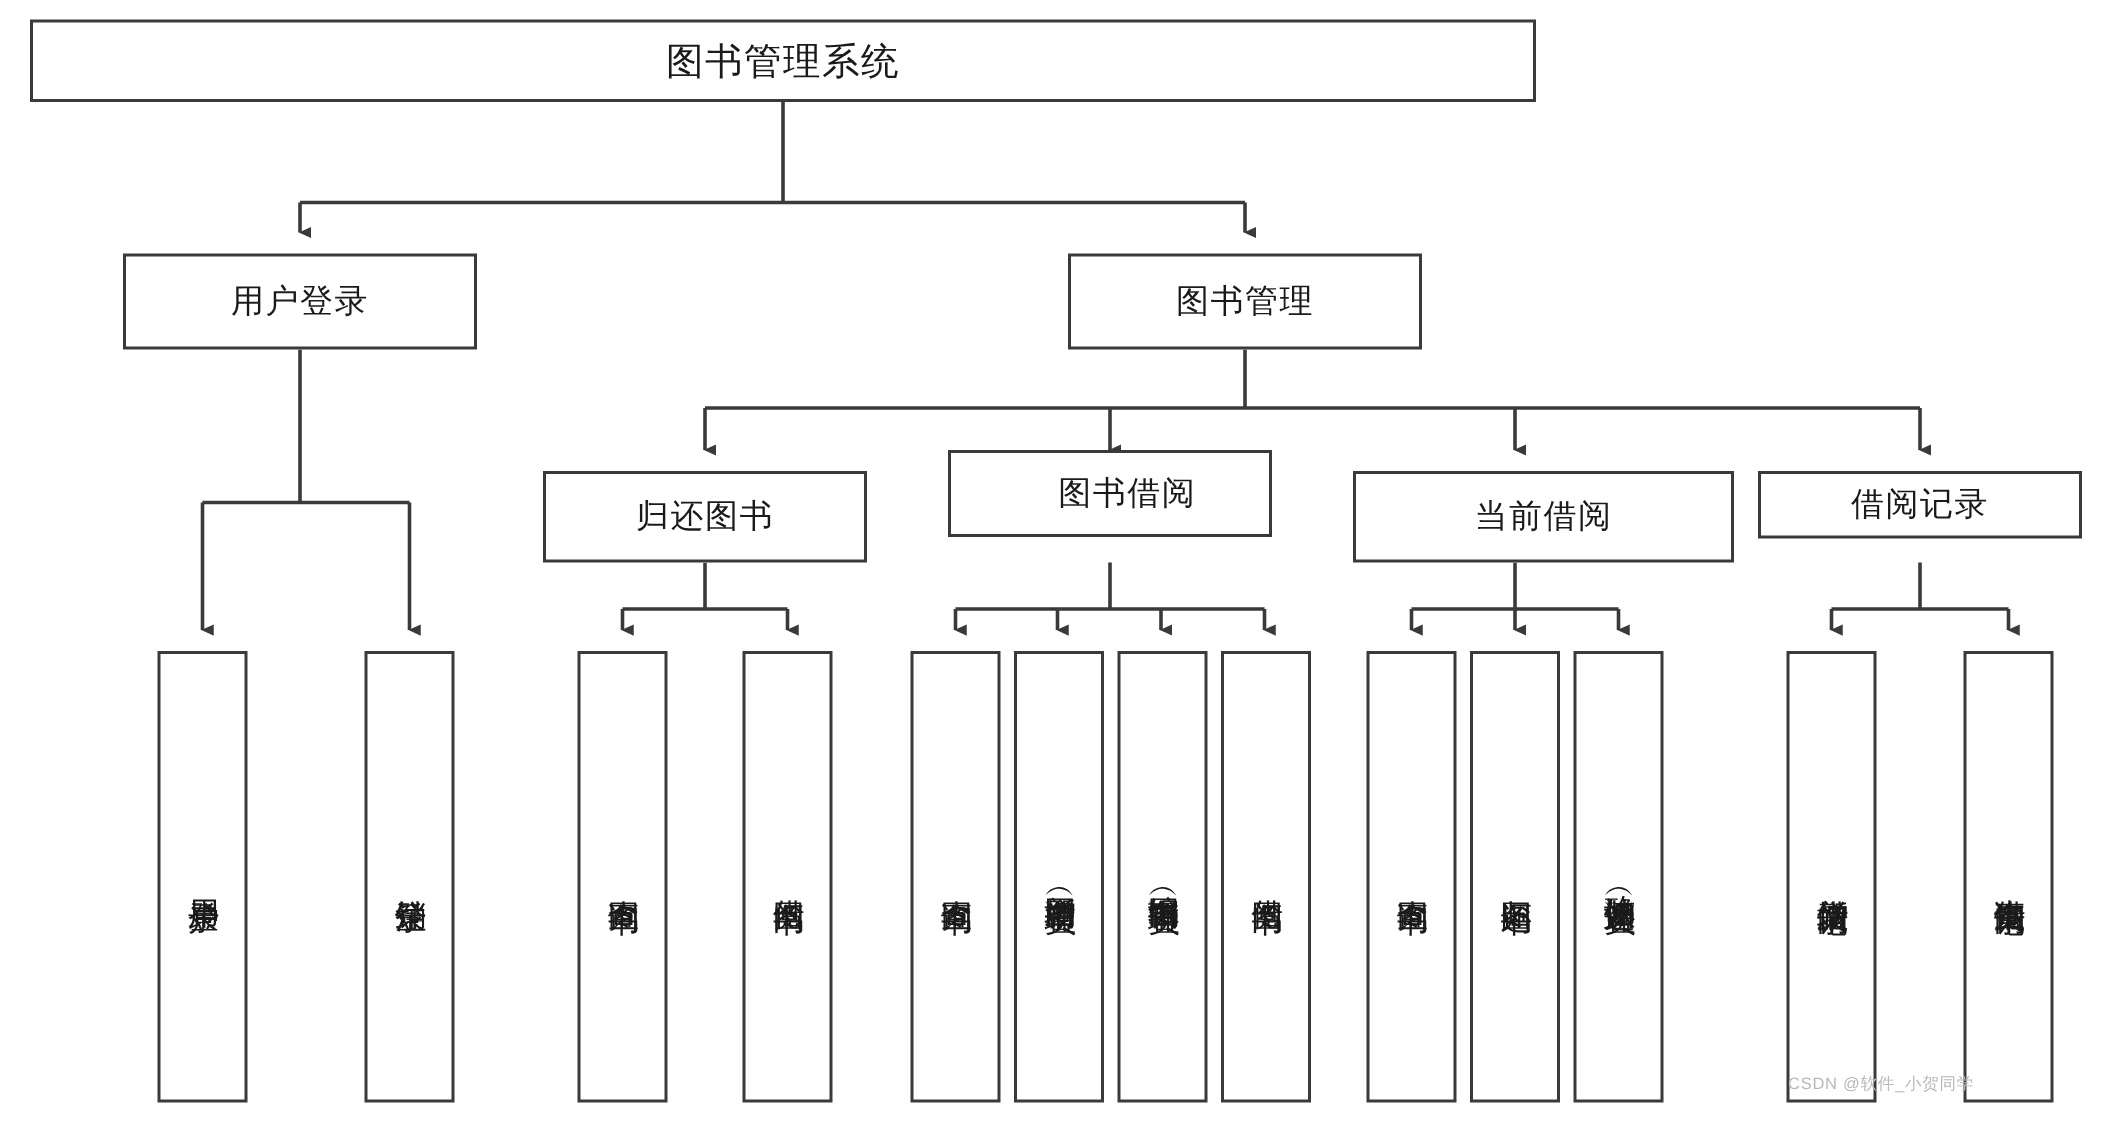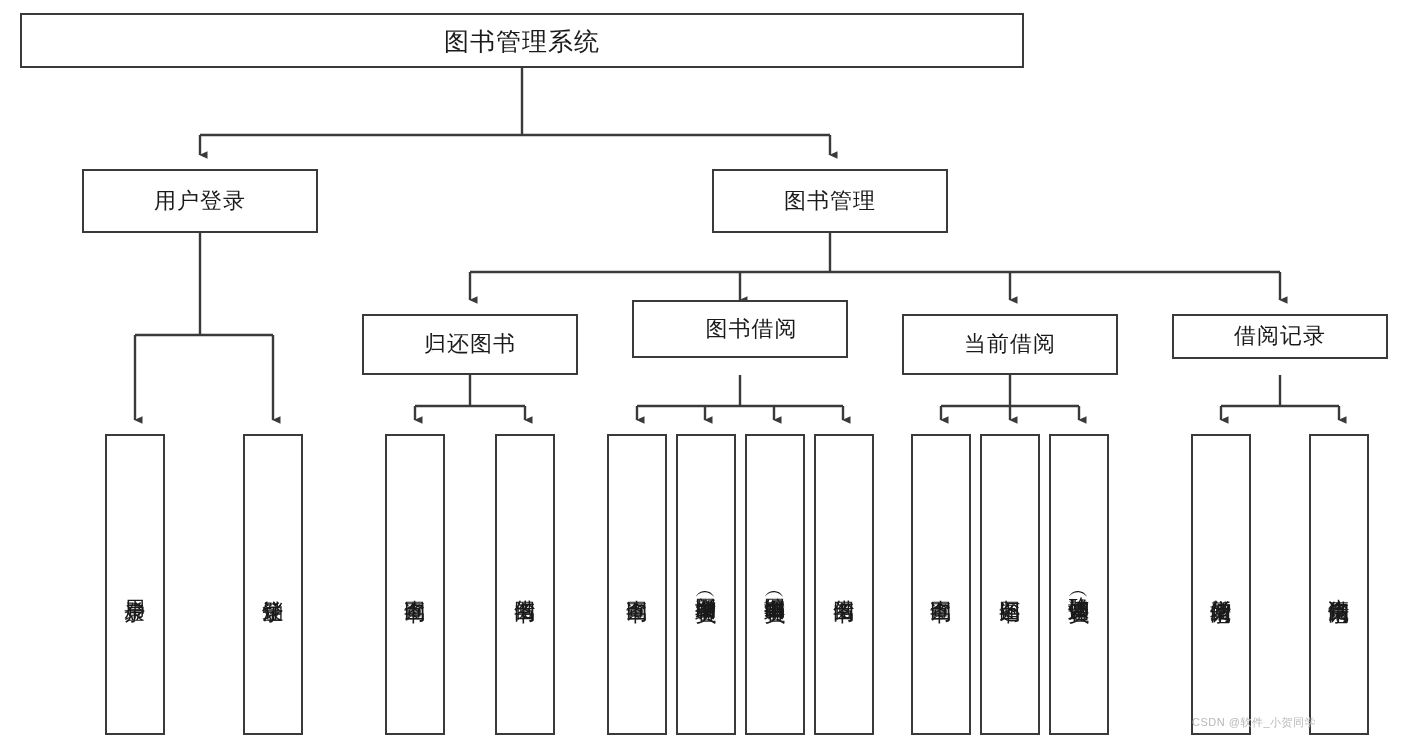--- a/index.html
+++ b/index.html
@@ -130,21 +130,21 @@
   <div class="node node-h" style="left:712px; top:169px; width:236px; height:64px;">
     <span>图书管理</span>
   </div>
 
   <div class="node node-h" style="left:362px; top:314px; width:216px; height:61px;">
     <span>归还图书</span>
   </div>
   <div class="node node-h" style="left:632px; top:300px; width:216px; height:58px;padding-left:23px;">
     <span>图书借阅</span>
   </div>
-  <div class="node node-h" style="left:902px; top:314px; width:216px; height:61px;">
+  <div class="node node-h" style="left:902px; top:314px; width:254px; height:61px;">
     <span>当前借阅</span>
   </div>
   <div class="node node-h" style="left:1172px; top:314px; width:216px; height:45px;">
     <span>借阅记录</span>
   </div>
 
   <div class="node" style="left:105px; top:434px; width:60px; height:301px;">
     <span class="node-v">用户登录</span>
   </div>
   <div class="node" style="left:243px; top:434px; width:60px; height:301px;">

